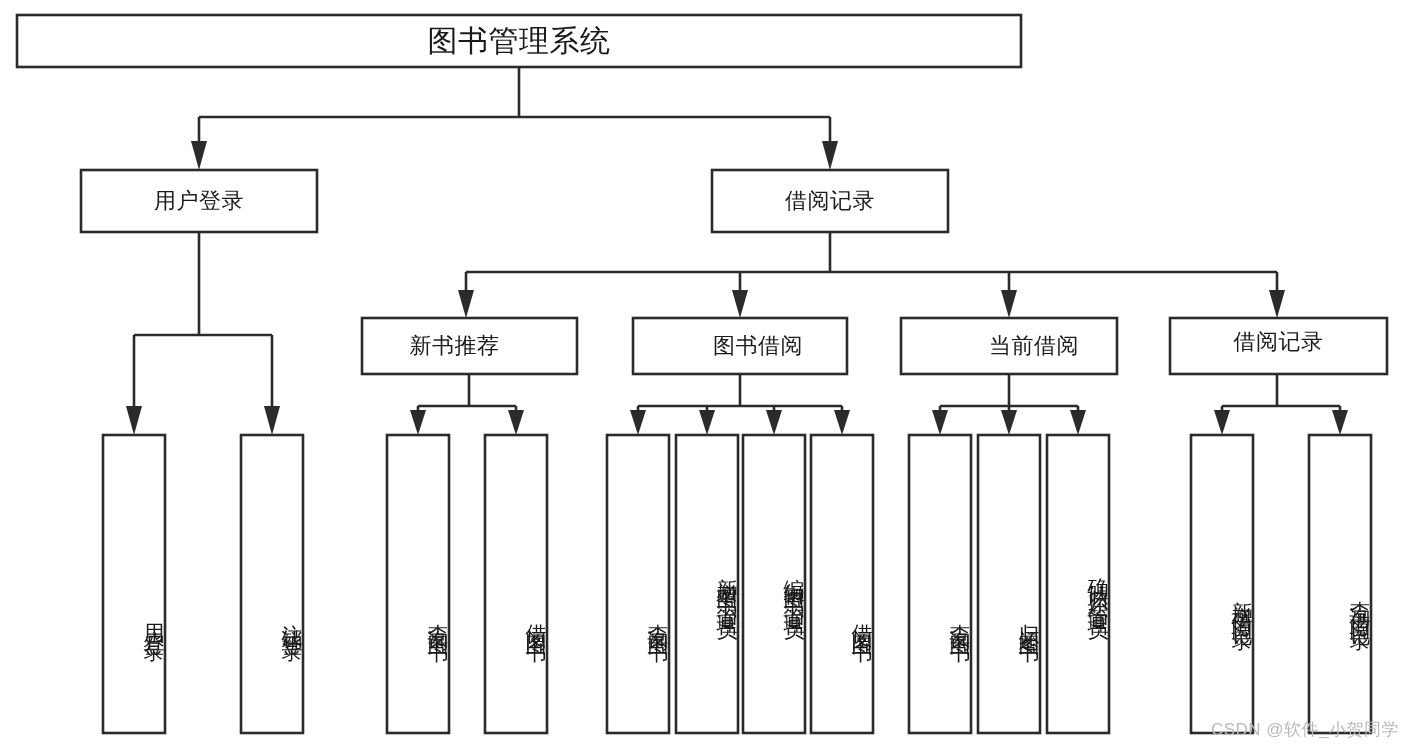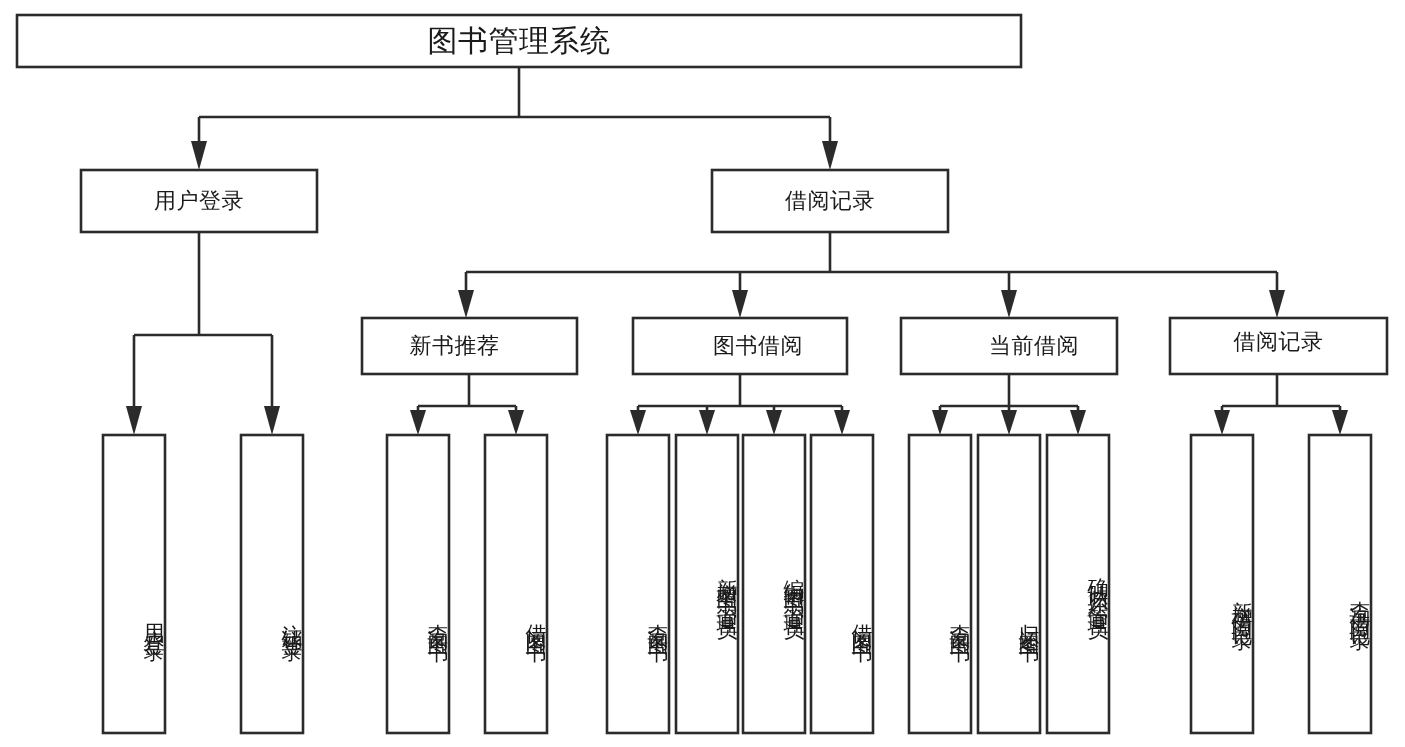--- a/index.html
+++ b/index.html
@@ -195,14 +195,15 @@
   <div class="v-label" style="left:743px; top:443px; width:62px; height:290px;">编辑图书（管理员）</div>
   <div class="v-label" style="left:811px; top:505px; width:62px; height:228px;">借阅图书</div>
 
   <div class="v-label" style="left:909px; top:505px; width:62px; height:228px;">查询图书</div>
   <div class="v-label" style="left:978px; top:505px; width:62px; height:228px;">归还图书</div>
   <div class="v-label" style="left:1047px; top:443px; width:62px; height:290px;">确认归还（管理员）</div>
 
   <div class="v-label" style="left:1191px; top:470px; width:62px; height:263px;">新增借阅记录</div>
   <div class="v-label" style="left:1309px; top:470px; width:62px; height:263px;">查询借阅记录</div>
 
+  <div class="watermark">CSDN @软件_小贺同学</div>
 
 </div>
 
 </body></html>

